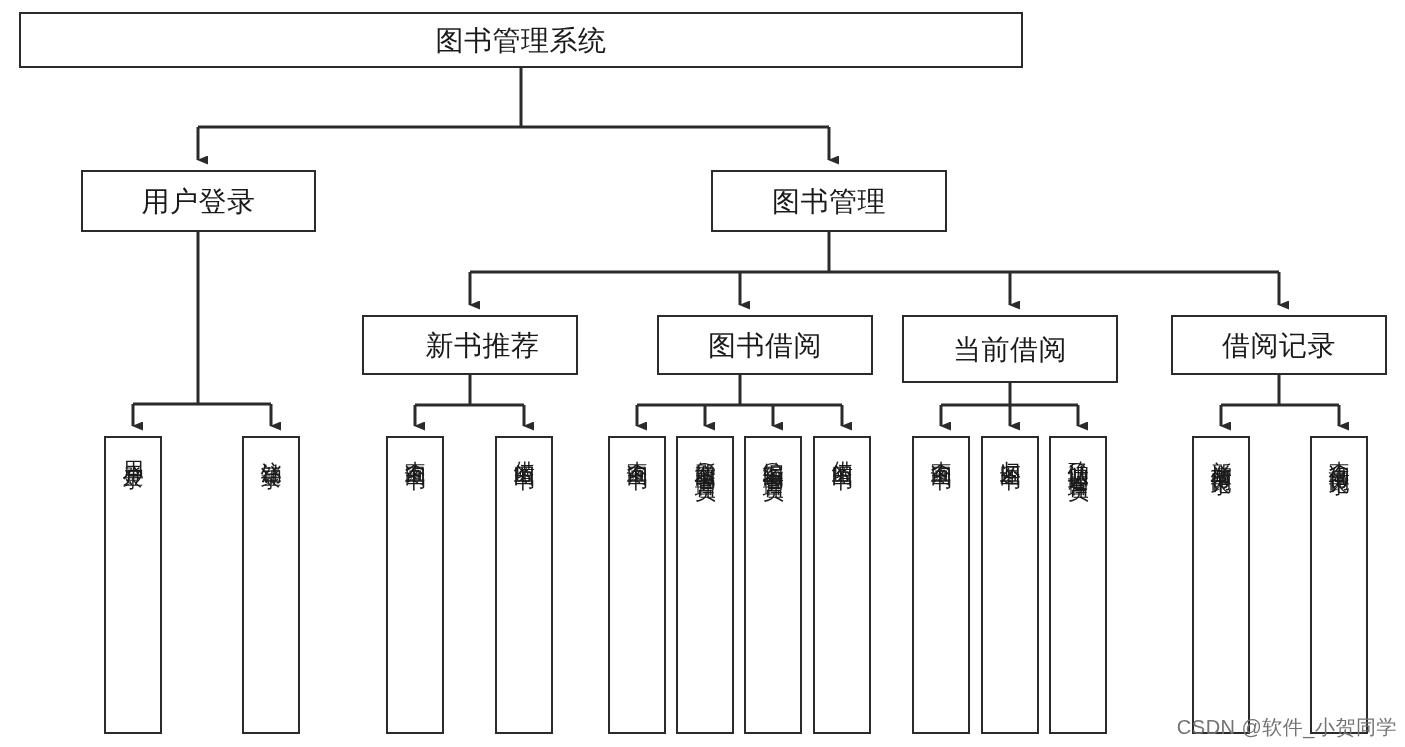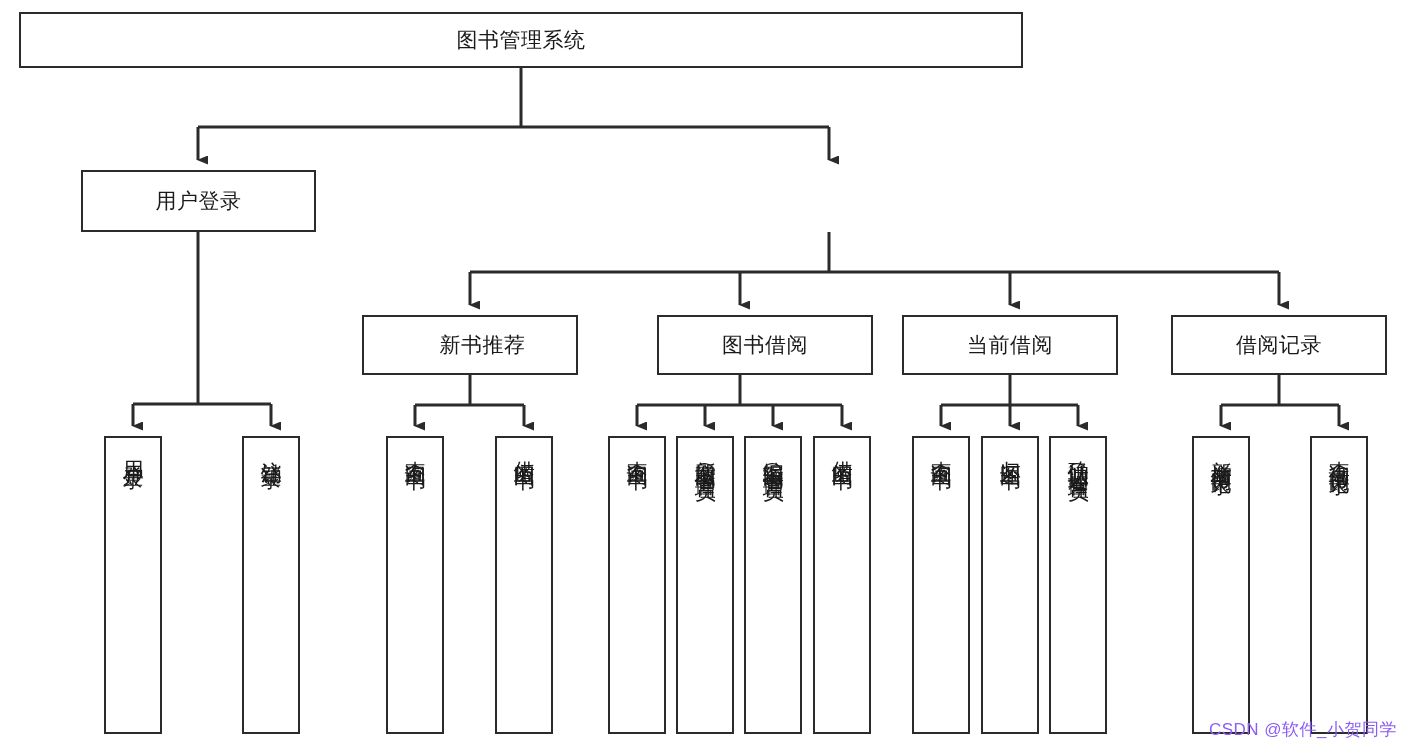--- a/index.html
+++ b/index.html
@@ -34,21 +34,21 @@
     box-sizing: border-box;
     border: 2px solid #2b2b2b;
     background: #ffffff;
     display: flex;
     align-items: center;
     justify-content: center;
     overflow: hidden;
   }
   .node-label {
     color: #1a1a1a;
-    font-size: 21px;
+    font-size: 28px;
     line-height: 1.25;
     letter-spacing: 0.5px;
     white-space: nowrap;
     text-align: center;
   }
   .node-box.vertical .node-label {
     writing-mode: vertical-rl;
     text-orientation: upright;
     letter-spacing: 3px;
     font-size: 21px;
@@ -56,22 +56,22 @@
   }
   .node-box.vertical {
     align-items: flex-start;
     justify-content: center;
     padding-top: 6px;
   }
   #watermark {
     position: absolute;
     right: 8px;
     bottom: 6px;
-    color: #8b5cf6;
-    font-size: 17px;
+    color: #737373;
+    font-size: 20px;
     letter-spacing: 0.5px;
     white-space: nowrap;
     pointer-events: none;
     user-select: none;
   }
 </style>
 </head>
 <body>
 
 <div id="diagram-root">
@@ -126,28 +126,31 @@
     </g>
   </svg>
 
   <div class="node-box" style="left:19px; top:12px; width:1004px; height:56px;">
     <span class="node-label">图书管理系统</span>
   </div>
 
   <div class="node-box" style="left:81px; top:170px; width:235px; height:62px;">
     <span class="node-label">用户登录</span>
   </div>
+  <div class="node-box" style="left:711px; top:170px; width:236px; height:62px;">
+    <span class="node-label">图书管理</span>
+  </div>
 
   <div class="node-box" style="left:362px; top:315px; width:216px; height:60px;padding-left:25px;">
     <span class="node-label">新书推荐</span>
   </div>
   <div class="node-box" style="left:657px; top:315px; width:216px; height:60px;">
     <span class="node-label">图书借阅</span>
   </div>
-  <div class="node-box" style="left:902px; top:315px; width:216px; height:60px;justify-content:center;">
+  <div class="node-box" style="left:902px; top:315px; width:216px; height:68px;justify-content:center;">
     <span class="node-label">当前借阅</span>
   </div>
   <div class="node-box" style="left:1171px; top:315px; width:216px; height:60px;">
     <span class="node-label">借阅记录</span>
   </div>
 
   <div class="node-box vertical" style="left:104px; top:436px; width:58px; height:298px;">
     <span class="node-label">用户登录</span>
   </div>
   <div class="node-box vertical" style="left:242px; top:436px; width:58px; height:298px;">

